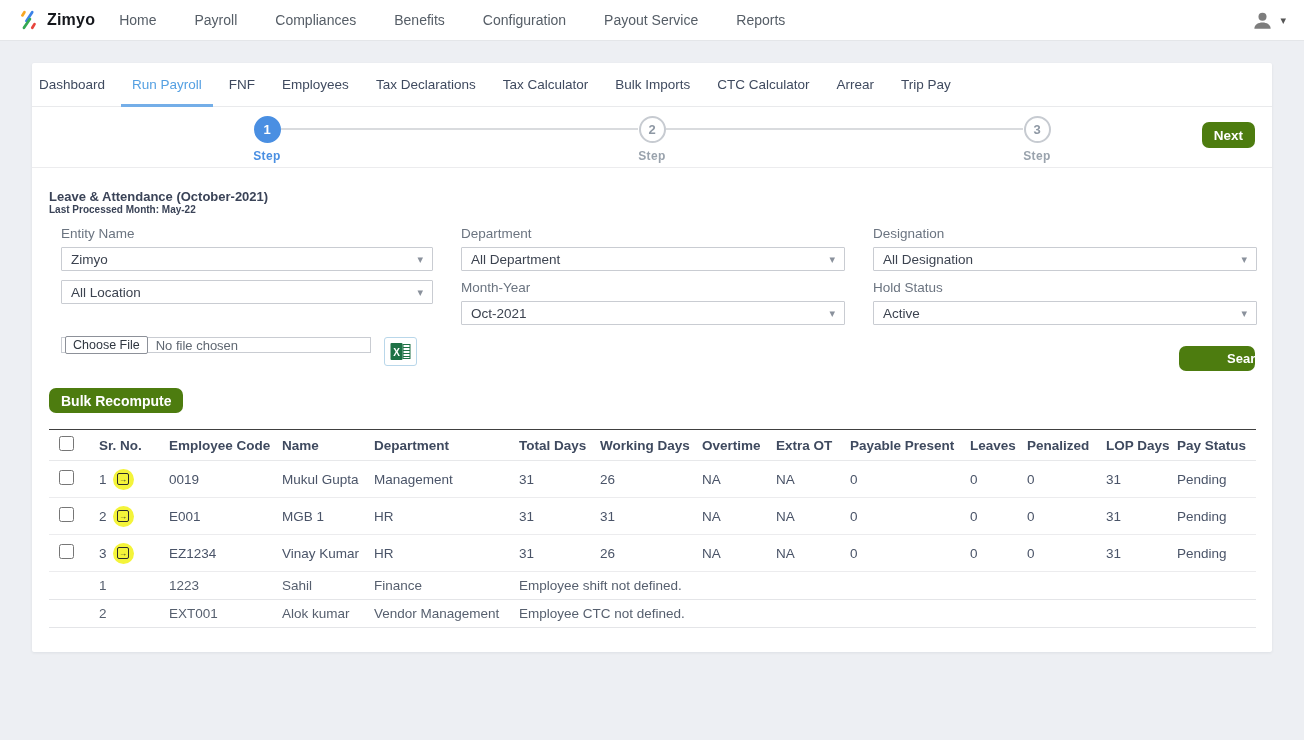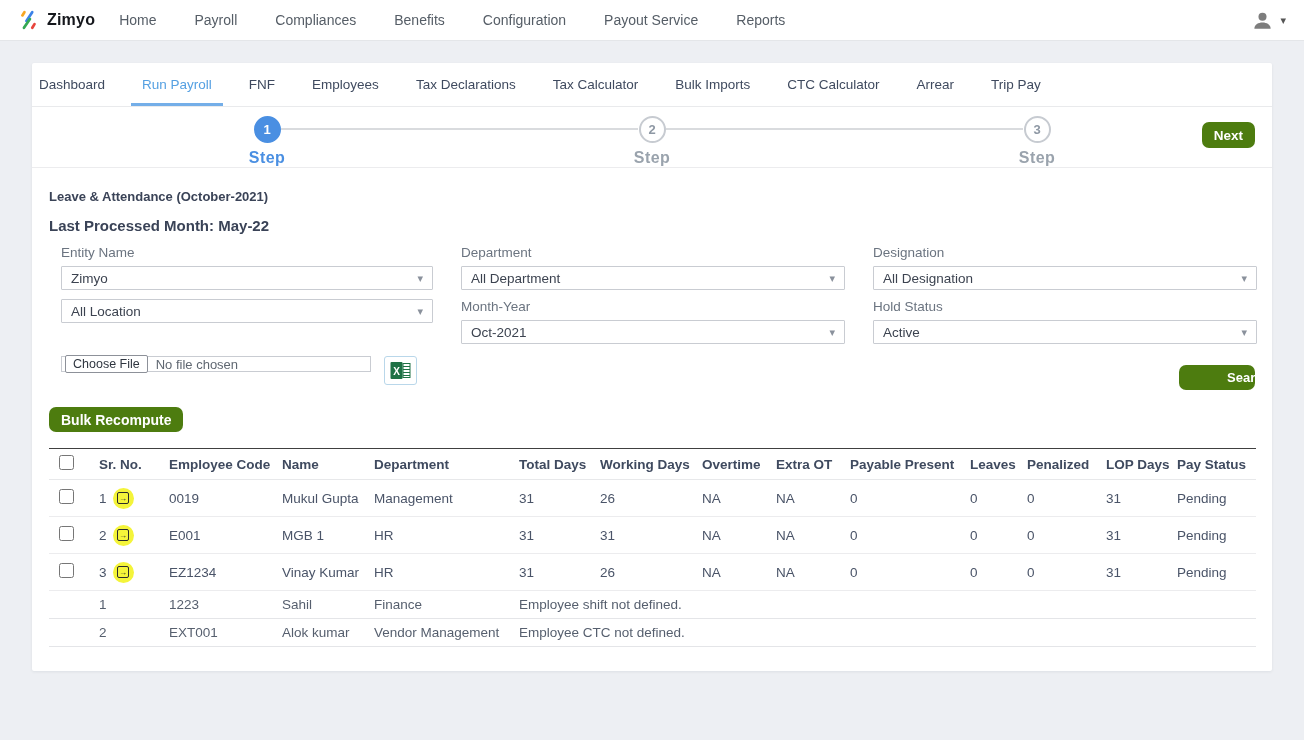--- a/index.html
+++ b/index.html
@@ -21,21 +21,21 @@
   .user-caret { color:#555; font-size:11px; }
 
   
   .card {
     margin:22px 32px 0; background:#fff; border-radius:2px;
     box-shadow:0 1px 3px rgba(40,50,70,.08); min-height:563px;
   }
 
   
   .tabs {
-    display:flex; align-items:flex-end; gap:37px; height:44px;
+    display:flex; align-items:center; gap:27px; height:44px;
     padding:0 24px 0 7px; border-bottom:1px solid #e9eaec;
   }
   .tab {
     position:relative; font-size:13.5px; color:#3f4a5f; cursor:pointer;
     height:44px; display:flex; align-items:center; white-space:nowrap;
   }
   .tab.active { color:#55a0e2; }
   .tab.active::after {
     content:""; position:absolute; left:-11px; right:-11px; bottom:0;
     height:3px; background:#74aee8;
@@ -47,32 +47,32 @@
   .sline.l1 { left:249px; width:357px; }
   .sline.l2 { left:634px; width:357px; }
   .step { position:absolute; top:9px; width:80px; text-align:center; }
   .step.s1 { left:195px; } .step.s2 { left:580px; } .step.s3 { left:965px; }
   .circle {
     width:27px; height:27px; border-radius:50%; margin:0 auto;
     background:#fff; border:2px solid #c7cbd1; color:#8e98a4;
     font-size:13px; font-weight:bold; display:flex; align-items:center; justify-content:center;
   }
   .step.s1 .circle { background:#4a8fe2; border-color:#4a8fe2; color:#fff; }
-  .slabel { margin-top:6px; font-size:16px; font-weight:bold; color:#9aa3ad; letter-spacing:.4px; }
+  .slabel { margin-top:6px; font-size:12px; font-weight:bold; color:#9aa3ad; letter-spacing:.4px; }
   .step.s1 .slabel { color:#4a8fe2; }
   .btn {
     background:#4d7c0f; color:#fff; border:none; border-radius:7px;
     font-family:inherit; font-weight:bold; cursor:pointer;
   }
   .next-btn { position:absolute; right:17px; top:15px; width:53px; height:26px; font-size:13.5px; }
 
   
   .content { padding:0 17px 24px; }
   .sec-title { margin-top:21px; font-size:13px; font-weight:bold; color:#3a4357; }
-  .sec-sub   { margin-top:13px; font-size:15px; font-weight:bold; color:#3a4357; }
+  .sec-sub   { font-size:10px; font-weight:bold; color:#3a4357; }
 
   .filters {
     margin:11px 0 0 12px;
     display:grid; grid-template-columns:372px 384px 384px; column-gap:28px; row-gap:9px;
   }
   .flabel { font-size:13.5px; color:#6b7480; margin-bottom:6px; }
   .select {
     height:24px; border:1px solid #c9ccd2; border-radius:1px; background:#fff;
     display:flex; align-items:center; padding:0 9px; cursor:pointer;
   }

